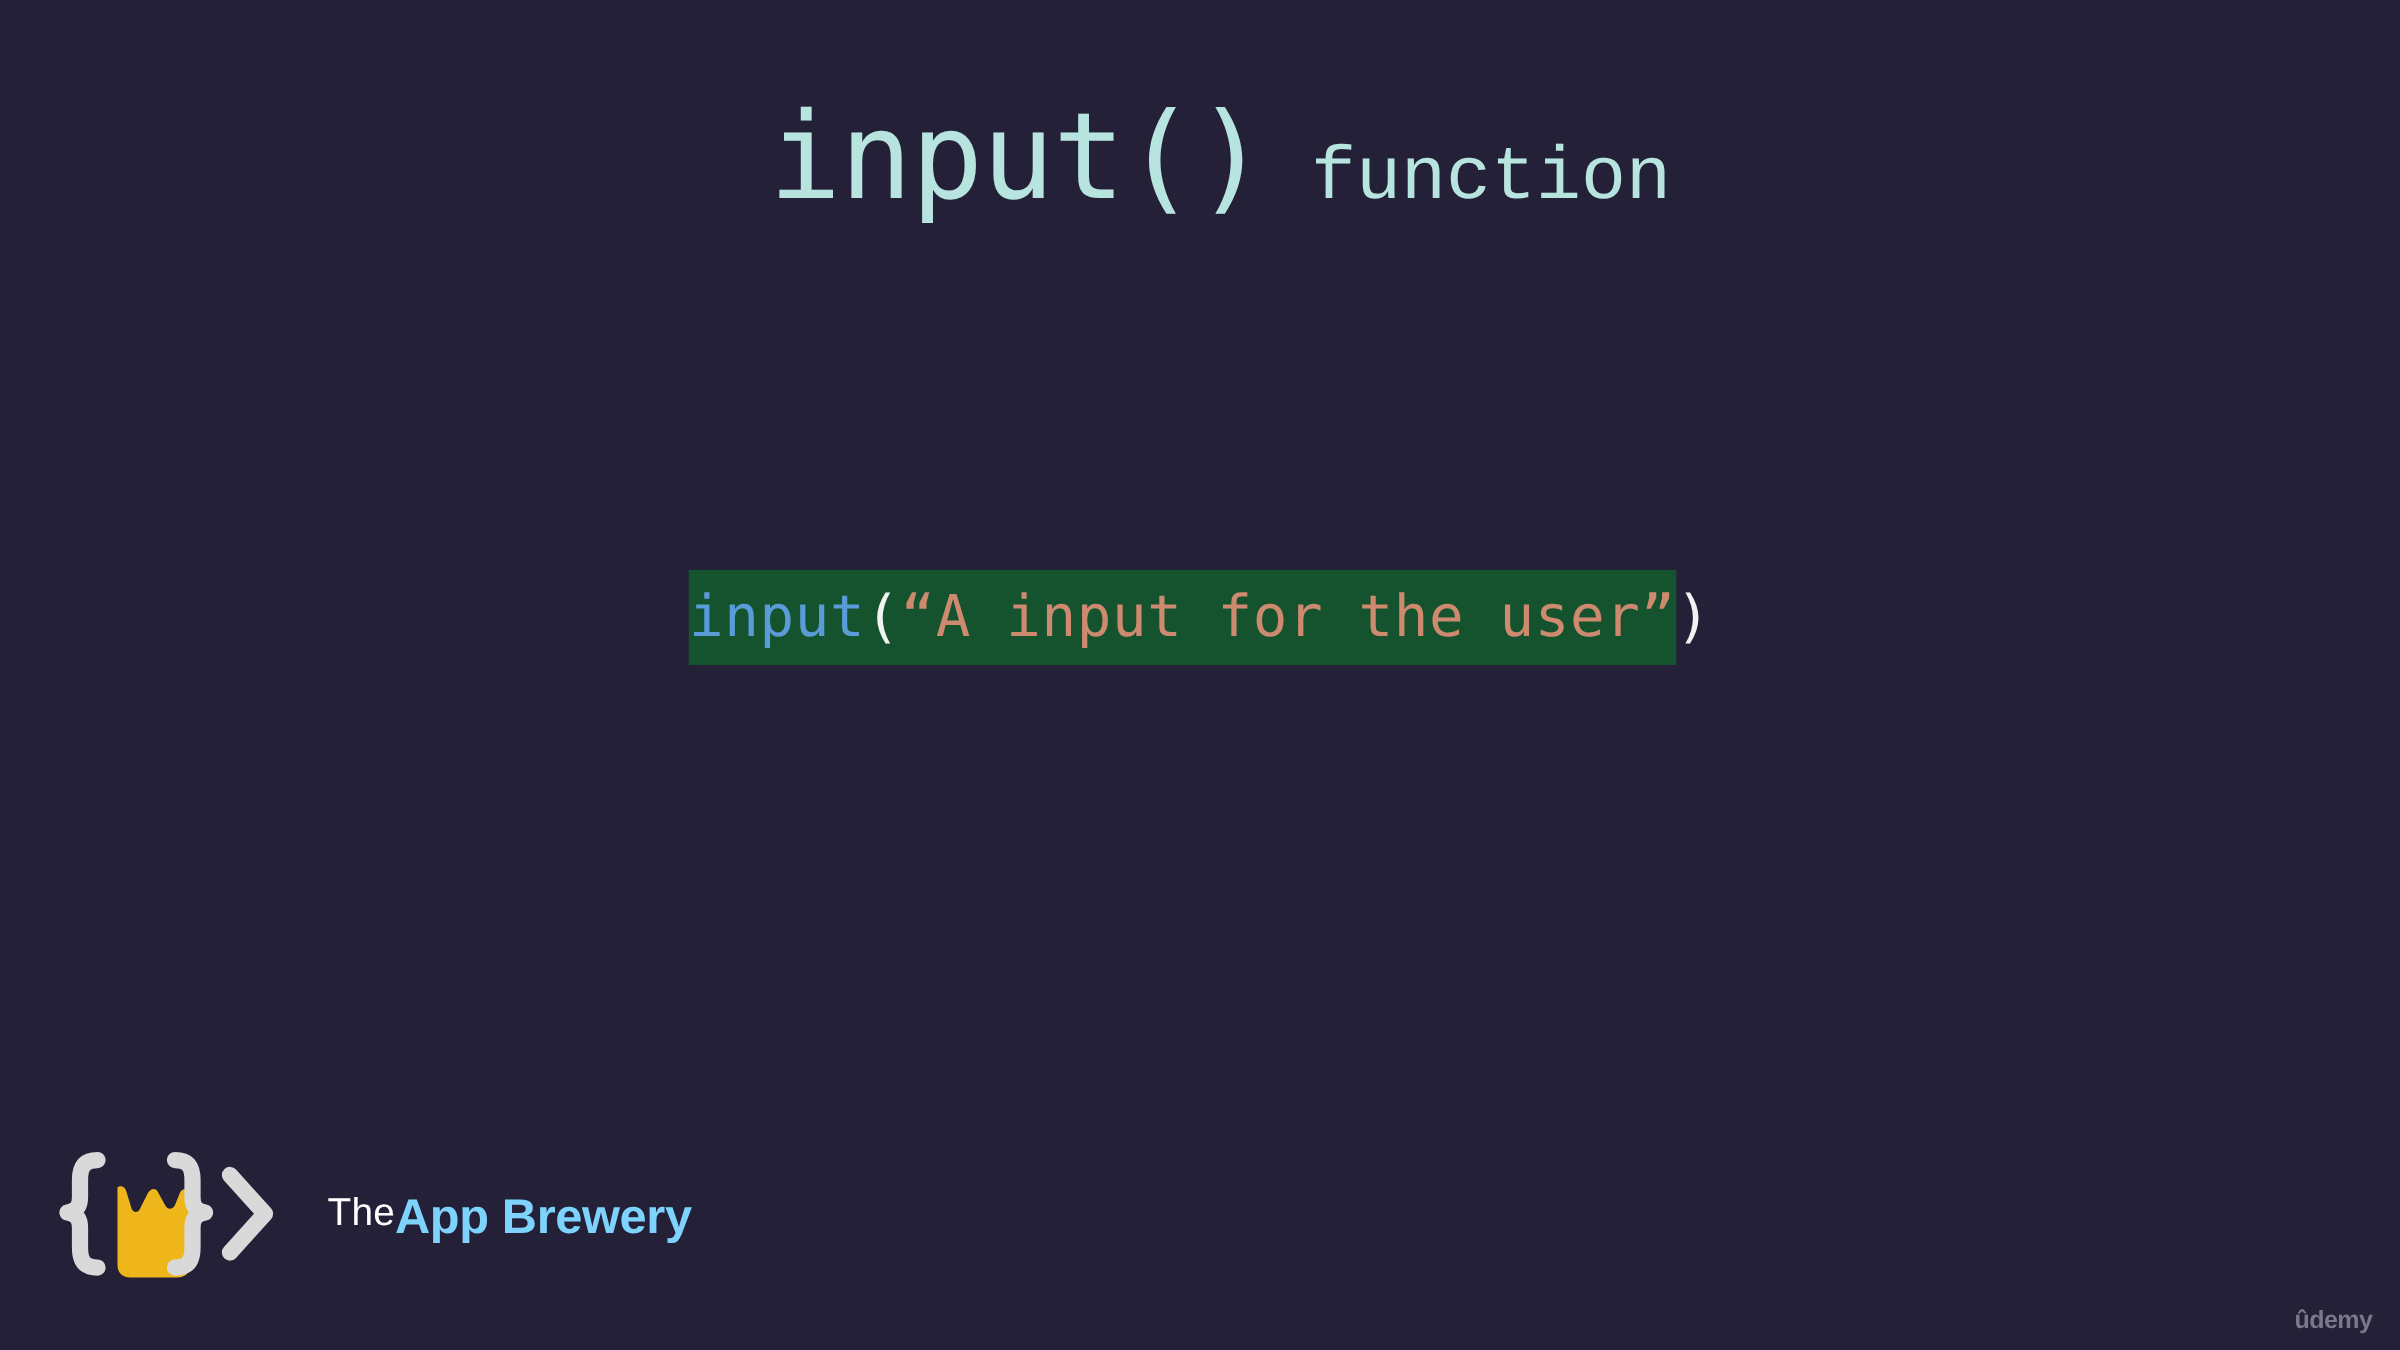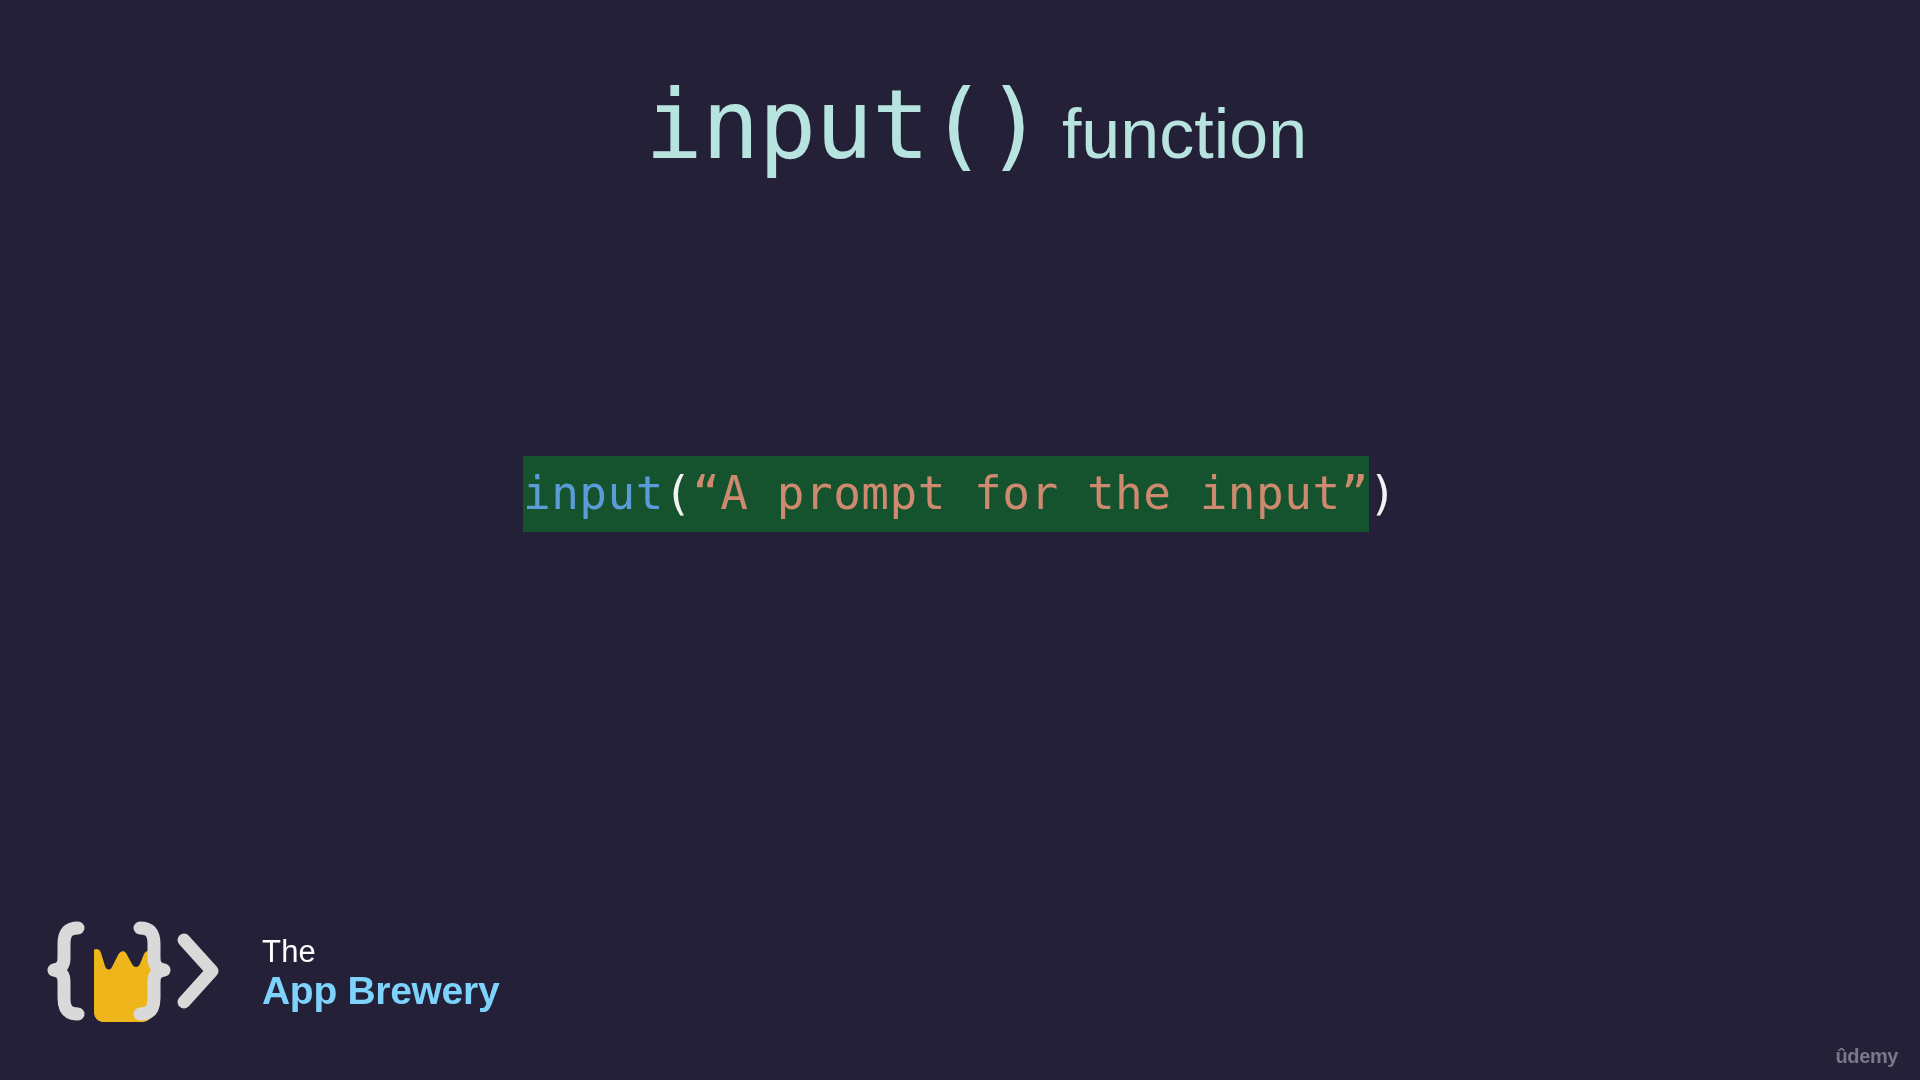--- a/index.html
+++ b/index.html
@@ -26,22 +26,22 @@
     line-height:1.12;
   }
   .title-mono {
     font-family:"DejaVu Sans Mono", "Liberation Mono", monospace;
     font-size:96px;
     font-weight:400;
     letter-spacing:-1px;
     margin-left:32px;
   }
   .title-sans {
-    font-family:Liberation Sans, sans-serif;
-    font-size:70px;
+    font-family:Liberation Mono, monospace;
+    font-size:60px;
     font-weight:300;
     letter-spacing:0px;
   }
 
   
   .code-wrap {
     position:absolute;
     top:470px;
     left:0; right:0;
     text-align:center;
@@ -67,21 +67,21 @@
     position:absolute;
     left:34px;
     bottom:48px;
     display:flex;
     align-items:center;
     gap:18px;
   }
   .logo-mark { display:block; }
   .logo-text {
     display:flex;
-    flex-direction:column;
+    flex-direction:row;
     justify-content:space-between;
     line-height:1.0;
   }
   .logo-the {
     color:#ffffff;
     font-size:31px;
     font-weight:400;
     letter-spacing:0.2px;
     margin-bottom:4px;
   }
@@ -106,21 +106,21 @@
   }
 </style>
 </head>
 <body>
 
 <h1 class="slide-title">
   <span class="title-mono">input()</span><span class="title-sans"> function</span>
 </h1>
 
 <div class="code-wrap">
-  <div class="code-line"><span class="hl tok-fn">input</span><span class="hl tok-paren">(</span><span class="hl tok-str">“A prompt for the input”</span><span class="tok-paren">)</span></div>
+  <div class="code-line"><span class="hl tok-fn">input</span><span class="hl tok-paren">(</span><span class="hl tok-str">“A input for the user”</span><span class="tok-paren">)</span></div>
 </div>
 
 <div class="logo">
 
   <svg class="logo-mark" width="210" height="118" viewBox="0 0 210 118">
 
     <path d="M60 36 C62 34 66 35 67 39 L71 52 C72 56 76 57 78 53 L84 41
              C86 37 90 36 92 39 L98 50 C100 54 104 54 106 50 L110 40
              C112 36 117 36 118 41 L118 98 C118 104 114 108 108 108
              L70 108 C64 108 60 104 60 98 Z" fill="#eeb61b"></path>

